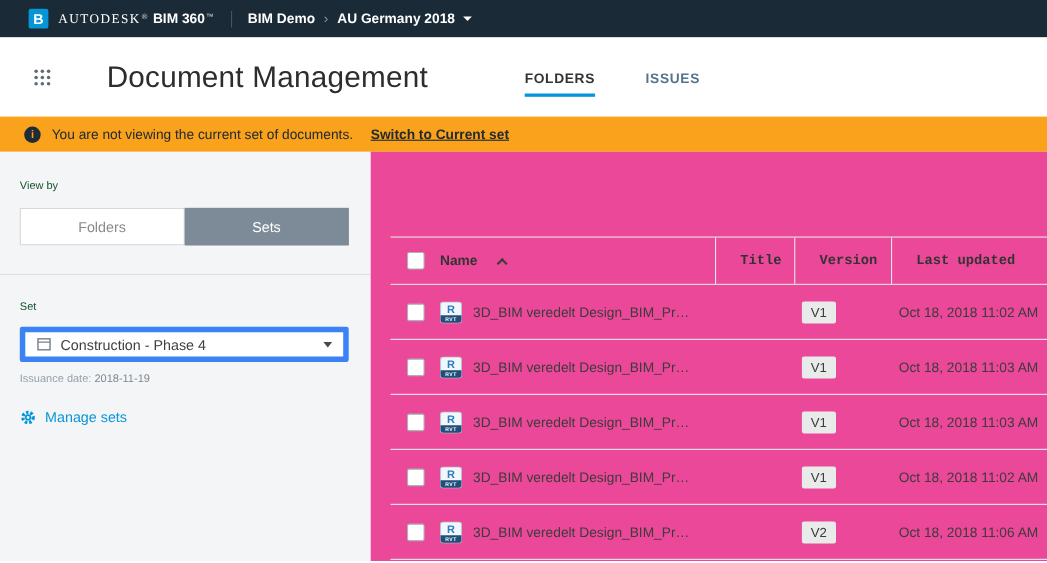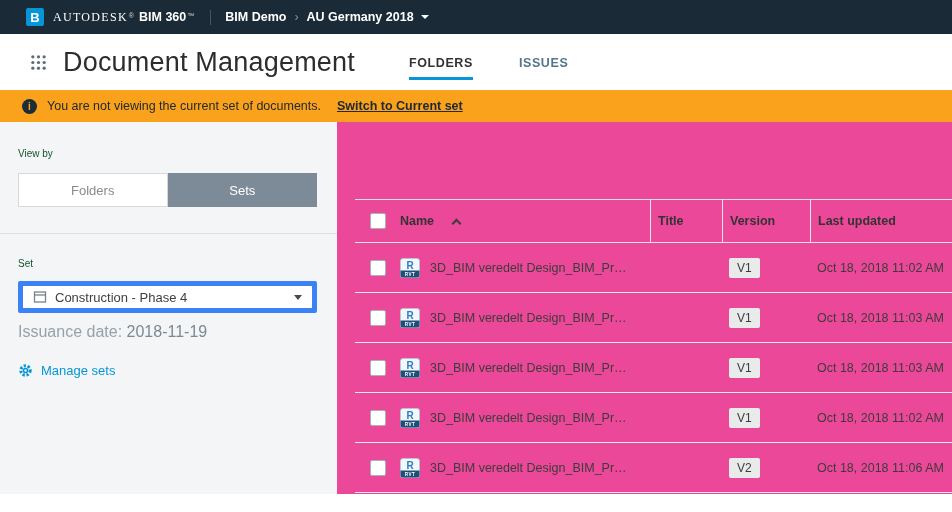--- a/index.html
+++ b/index.html
@@ -15,21 +15,21 @@
   .brand-mark { font-size:7px; color:#cfd6da; align-self:flex-start; margin:2px 2px 0 1px; }
   .brand-product { font-size:12.5px; font-weight:bold; margin-left:3px; }
   .topbar-sep { width:1px; height:15px; background:#46565f; margin:0 14px; }
   .breadcrumb { display:flex; align-items:center; color:#fff; font-size:12.5px; font-weight:bold; }
   .crumb { cursor:pointer;text-align:right; }
   .crumb-sep { color:#8b98a2; margin:0 8px; font-weight:normal; }
   .caret-down-white { width:0; height:0; border-left:4px solid transparent; border-right:4px solid transparent;
                       border-top:4px solid #fff; margin-left:7px; }
 
   
-  .page-header { height:56px; display:flex; align-items:center; padding-left:30px; background:#fff; }
+  .page-header { height:72px; display:flex; align-items:center; padding-left:30px; background:#fff;gap:34px; }
   .waffle { display:flex; cursor:pointer; }
   .page-title { font-size:27px; font-weight:400; color:#2d2d2d; margin-left:16px; letter-spacing:0.2px; }
   .tabs { display:flex; gap:46px; margin-left:54px; margin-top:12px; }
   .tab { font-size:12.5px; font-weight:bold; letter-spacing:0.6px; color:#53758e; padding-bottom:7px; cursor:pointer; }
   .tab--active { color:#333; border-bottom:3px solid #0696d7; }
 
   
   .banner { height:32px; background:#faa21b; display:flex; align-items:center; padding-left:22px;
             font-size:12.5px; color:#212a31; }
   .info-icon { width:15px; height:15px; border-radius:50%; background:#1d2c37; color:#faa21b;
@@ -47,36 +47,36 @@
                 cursor:pointer; font-family:inherit; }
   .toggle-btn--folders { background:#fff; border:1px solid #d6d8d9; color:#8a8a8a; }
   .toggle-btn--sets { background:#7d8b98; border:1px solid #7d8b98; color:#fff; }
   .sidebar-divider { border:none; border-top:1px solid #dddfe0; margin:26px -20px 0 -18px; }
   .set-label { margin-top:24px; }
   .set-dropdown { margin-top:12px; height:32px; background:#fff; border:5px solid #3b82f6; border-radius:2px;
                   display:flex; align-items:center; padding:0 10px; cursor:pointer; }
   .set-dropdown-text { font-size:13px; color:#3f3f3f; margin-left:8px; }
   .dd-caret { margin-left:auto; width:0; height:0; border-left:4px solid transparent;
               border-right:4px solid transparent; border-top:5px solid #4a4a4a; }
-  .issuance { margin-top:10px; font-size:16px; }
+  .issuance { margin-top:10px; font-size:10px; }
   .issuance-label { color:#95a2ad; }
   .issuance-value { color:#7b8994; }
   .manage-sets { margin-top:22px; display:flex; align-items:center; gap:8px; color:#0696d7;
                  font-size:13px; cursor:pointer; }
 
   
   .main { flex:1; overflow:hidden; background:#ec4899; }
   .doc-table { margin:77px 0 0 18px; width:785px; }
   .trow { display:grid; grid-template-columns:45px 250px 72px 88px 330px; align-items:center;
           height:50px; border-bottom:1px solid #ebeced; }
   .thead { height:44px; border-top:1px solid #e3e4e5; border-bottom:1px solid #e3e4e5;
            font-weight:bold; font-size:12.5px; color:#333; }
   .cell { display:flex; align-items:center; height:100%; }
   .cell-check { padding-left:15px; }
-  .th-sep { border-left:1px solid #e6e7e8; padding-left:7px; }
+  .th-sep { border-left:1px solid #e6e7e8; padding-left:22px;font-family:Liberation Mono, monospace; }
   .cell-name { gap:10px; }
   .file-name { font-size:12.5px; color:#3c3c3c; cursor:pointer; white-space:nowrap; }
   .badge { background:#e9ebeb; border-radius:2px; padding:3px 8px; font-size:12px; color:#3c3c3c;
            margin-left:7px; cursor:pointer; }
   .cell-updated { font-size:12.5px; color:#3c3c3c; padding-left:7px; }
   .checkbox { width:16px; height:16px; border:1px solid #aab1b7; border-radius:2px; background:#fff;
               display:inline-block; cursor:pointer; }
   .sort-chevron { display:inline-block; width:7px; height:7px; border-top:2px solid #3c3c3c;
                   border-left:2px solid #3c3c3c; transform:rotate(45deg); margin:4px 0 0 9px; }
 </style>

